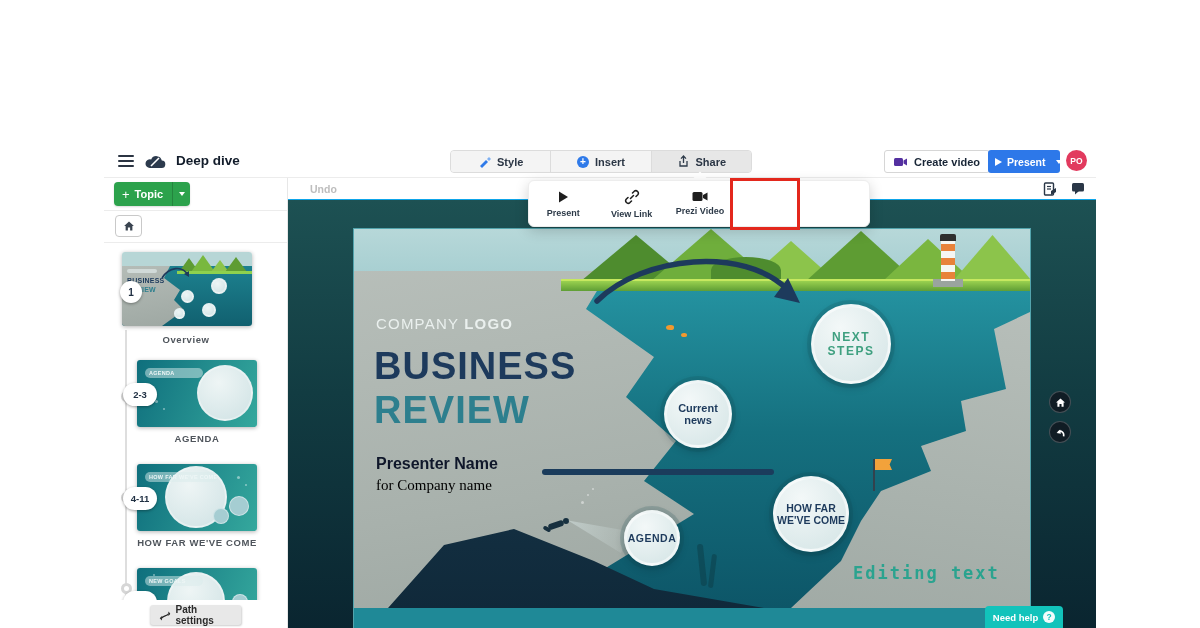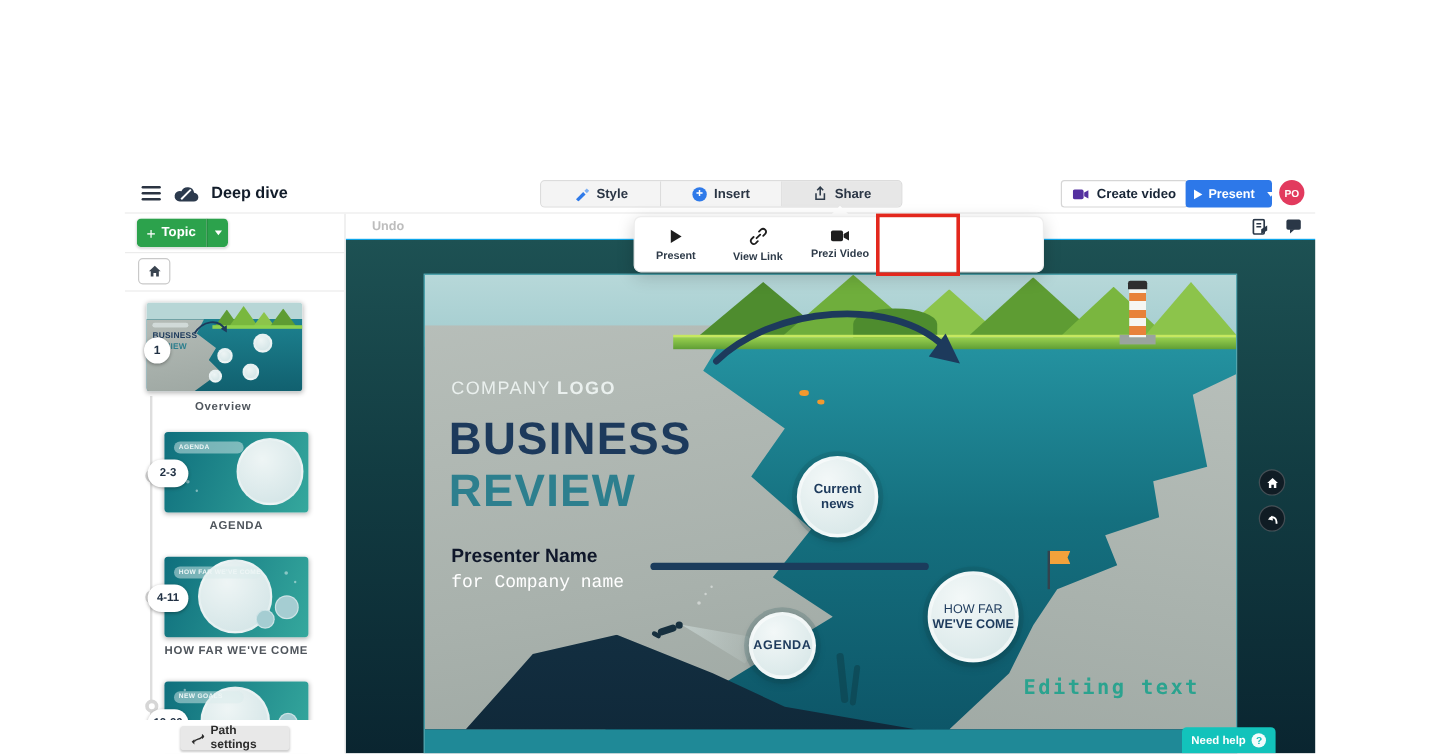--- a/index.html
+++ b/index.html
@@ -84,21 +84,21 @@
   .hillround { position:absolute; bottom:8px; left:150px; width:70px; height:26px; border-radius:50% 50% 0 0; background:#4e8c2e; }
   .lh-tower { position:absolute; bottom:10px; left:380px; width:14px; height:44px; background:repeating-linear-gradient(180deg,#f6f6f2 0 7px,#e8823a 7px 14px); border-radius:2px 2px 0 0; }
   .lh-cap { position:absolute; bottom:50px; left:379px; width:16px; height:7px; background:#2e2e2e; border-radius:2px 2px 0 0; }
   .lh-base { position:absolute; bottom:4px; left:372px; width:30px; height:8px; background:#9aa49e; }
 
   .sl-company { left:22px; top:86px; font-size:15px; letter-spacing:1.2px; color:#eaf0ee; font-weight:300; }
   .sl-company b { font-weight:700; }
   .sl-title1 { left:20px; top:116px; font-size:38px; font-weight:700; color:#1d3a5c; letter-spacing:1px; }
   .sl-title2 { left:20px; top:160px; font-size:38px; font-weight:700; color:#2d7f8e; letter-spacing:1px; }
   .sl-presenter { left:22px; top:226px; font-size:16px; font-weight:700; color:#0f172a; }
-  .sl-presenter-sub { left:22px; top:248px; font-size:15px; color:#ffffff; font-family:Liberation Mono, monospace; }
+  .sl-presenter-sub { left:22px; top:248px; font-size:15px; color:#000000; font-family:Liberation Serif, serif; }
 
   .pcircle { border-radius:50%; background:radial-gradient(circle at 36% 28%, #f3f8f8, #d3e4e5); border:3px solid rgba(255,255,255,.55); box-shadow:0 0 0 4px rgba(16,70,80,.18), 0 3px 8px rgba(0,20,30,.25); display:flex; flex-direction:column; align-items:center; justify-content:center; text-align:center; cursor:pointer; }
   .pcircle span { display:block; }
 
   .timeline { left:188px; top:240px; width:232px; height:6px; background:#1b3c5c; border-radius:3px; }
   .flagpole { left:519px; top:230px; width:2px; height:32px; background:#33424d; }
   .flag { left:521px; top:230px; width:17px; height:11px; background:#f2a23b; clip-path:polygon(0 0,100% 0,86% 50%,100% 100%,0 100%); }
   .annotation { left:499px; top:284px; font-family:"DejaVu Sans Mono", monospace; font-weight:700; font-size:17px; letter-spacing:2px; color:#2ba38f; line-height:24px; white-space:pre; }
 
   .diver { left:192px; top:284px; width:26px; height:24px; }
@@ -321,25 +321,29 @@
           <div class="fin"></div>
       </div>
       <div class="abs beam"></div>
       <div class="abs bub" style="left:227px;top:272px;width:3px;height:3px"></div>
       <div class="abs bub" style="left:233px;top:265px;width:2px;height:2px"></div>
       <div class="abs bub" style="left:238px;top:259px;width:2px;height:2px"></div>
 
       <div class="abs weed" style="left:345px;top:315px;width:6px;height:42px;transform:rotate(-6deg)"></div>
       <div class="abs weed" style="left:356px;top:325px;width:5px;height:34px;transform:rotate(7deg)"></div>
 
+      <div class="abs pcircle" style="left:457px;top:75px;width:80px;height:80px">
+        <span style="font-size:12px;font-weight:700;letter-spacing:1.5px;color:#3fa080">NEXT</span>
+        <span style="font-size:12px;font-weight:700;letter-spacing:1.5px;color:#3fa080">STEPS</span>
+      </div>
       <div class="abs pcircle" style="left:310px;top:151px;width:68px;height:68px">
         <span style="font-size:11px;font-weight:700;color:#1d3a5c">Current news</span>
       </div>
       <div class="abs pcircle" style="left:419px;top:247px;width:76px;height:76px">
-        <span style="font-size:10.5px;font-weight:400;color:#1d3a5c">HOW FAR</span>
+        <span style="font-size:10.5px;font-weight:700;color:#1d3a5c">HOW FAR</span>
         <span style="font-size:10.5px;font-weight:700;color:#1d3a5c">WE'VE COME</span>
       </div>
       <div class="abs pcircle" style="left:270px;top:281px;width:56px;height:56px">
         <span style="font-size:10.5px;font-weight:700;letter-spacing:.5px;color:#1d3a5c">AGENDA</span>
       </div>
 
       <div class="abs flagpole"></div>
       <div class="abs flag"></div>
 
       <div class="abs annotation">

